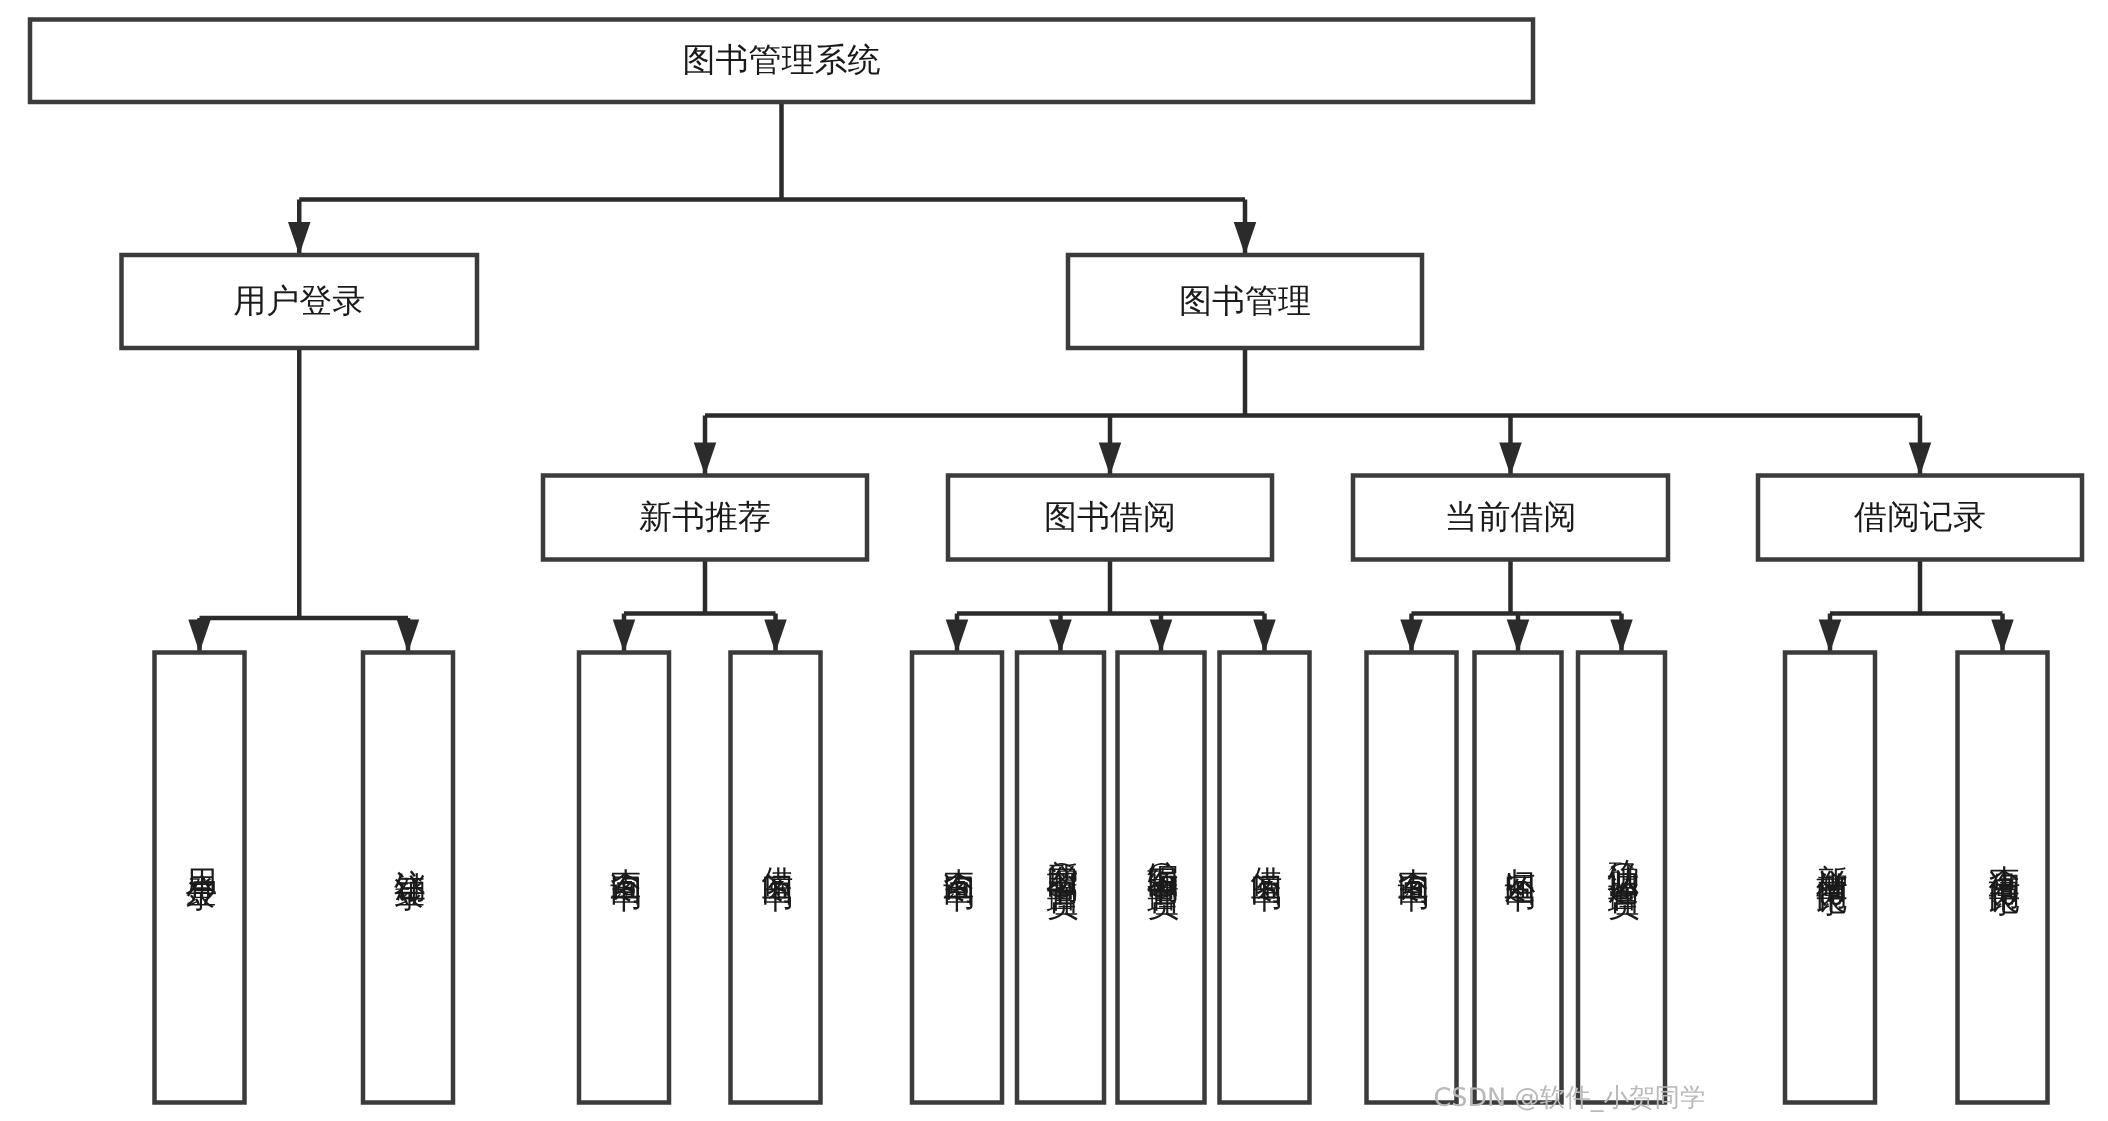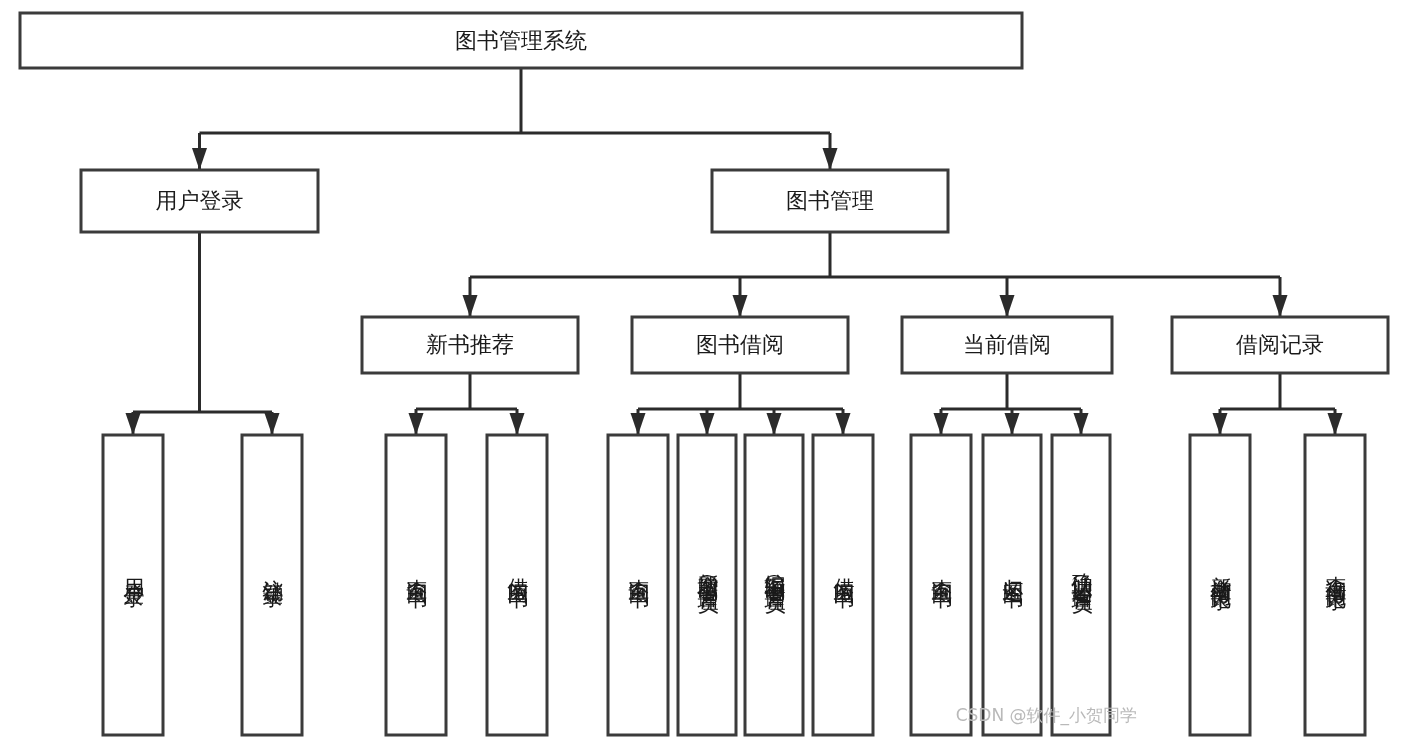--- a/index.html
+++ b/index.html
@@ -42,21 +42,21 @@
   .label-h { font-size: 22px; }
   .label-v {
     font-size: 21px;
     writing-mode: vertical-rl;
     text-orientation: upright;
     letter-spacing: 3px;
   }
   .watermark {
     position: absolute;
     right: 8px;
-    bottom: 20px;
+    bottom: 4px;
     font-family: "DejaVu Sans", "Liberation Sans", sans-serif;
     font-size: 17px;
     color: #b9b9b9;
     white-space: nowrap;
     pointer-events: none;
     text-align: right;
   }
 </style>
 </head>
 <body>

